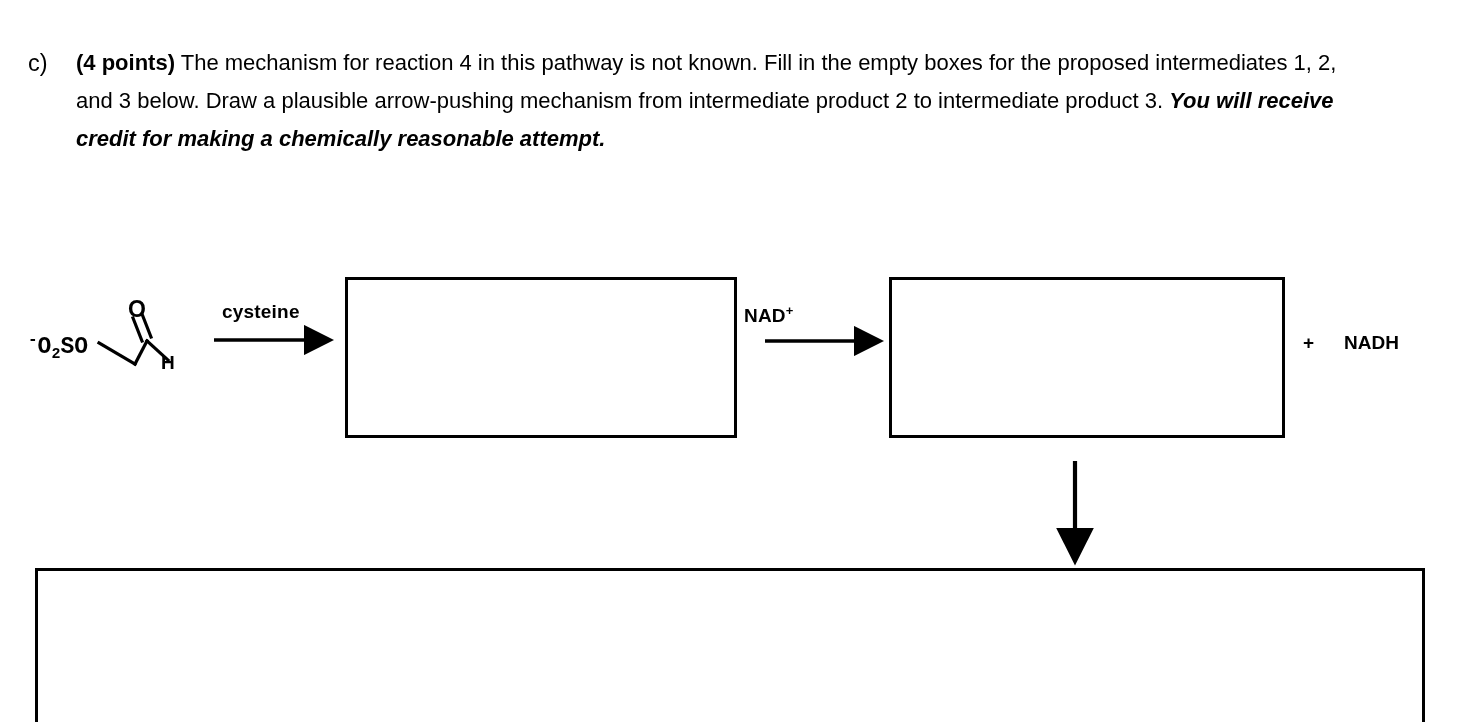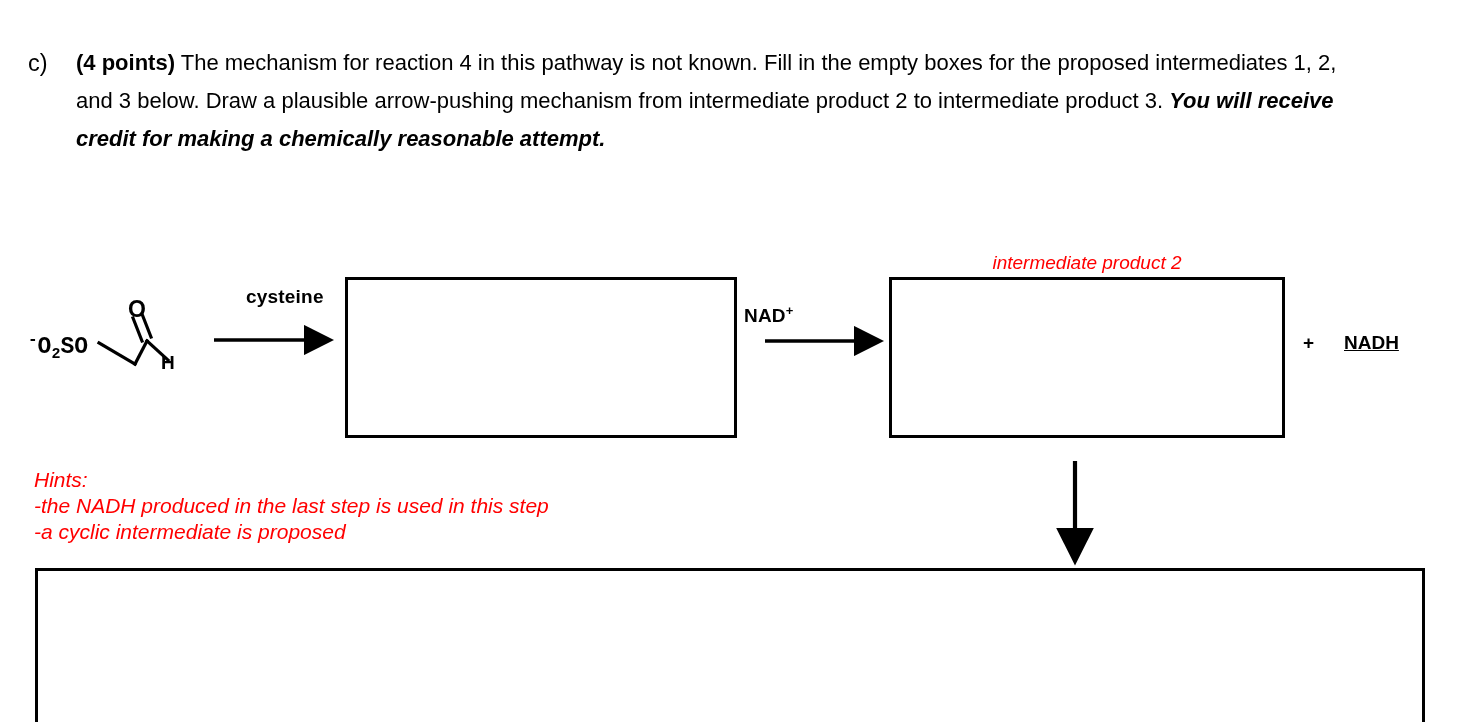--- a/index.html
+++ b/index.html
@@ -119,31 +119,30 @@
 
 <div id="page">
 
   <div id="question-block">
     <div class="q-row">
       <div class="q-marker">c)</div>
       <div class="q-body"><b>(4 points)</b><span> The mechanism for reaction 4 in this pathway is not known. Fill in the empty boxes for the proposed intermediates 1, 2, and 3 below. Draw a plausible arrow-pushing mechanism from intermediate product 2 to intermediate product 3. </span><i>You will receive credit for making a chemically reasonable attempt.</i></div>
     </div>
   </div>
 
-  <div class="scheme-label" style="left:889px; top:252px; width:396px;">intermediate product 2</div>
 
   <div class="answer-box" style="left:345px; top:277px; width:392px; height:161px;"></div>
   <div class="answer-box" style="left:889px; top:277px; width:396px; height:161px;"></div>
   <div class="answer-box" style="left:35px; top:568px; width:1390px; height:190px;"></div>
 
-  <div class="rxn-label" style="left:222px; top:286px;margin-left:24px;">cysteine</div>
+  <div class="rxn-label" style="left:222px; top:301px;">cysteine</div>
   <div class="rxn-label" style="left:744px; top:303px;"><span>NAD</span><sup>+</sup></div>
 
   <div class="plus-nadh" style="left:1303px; top:332px;">+</div>
-  <div class="plus-nadh" style="left:1344px; top:332px;text-decoration:underline;">NADH</div>
+  <div class="plus-nadh" style="left:1344px; top:332px;">NADH</div>
 
   <div class="struct-label" style="left:28px; top:331px;font-family:Liberation Mono, monospace;"><span class="minus">-</span><span>O</span><sub>2</sub><span>SO</span></div>
 
   <div class="struct-label" style="left:128px; top:296px;">O</div>
 
   <div class="struct-label small" style="left:161px; top:352px;">H</div>
 
   <svg class="svg-layer" viewBox="0 0 1480 722">
     <defs>
       <marker id="arrowhead" markerWidth="9" markerHeight="9" refX="1" refY="4.5" orient="auto" markerUnits="strokeWidth">
@@ -163,19 +162,14 @@
       <line x1="151" y1="337" x2="142" y2="314"></line>
     </g>
 
     <line x1="214" y1="340" x2="307" y2="340" stroke="#000" stroke-width="3.4" marker-end="url(#arrowhead)"></line>
 
     <line x1="765" y1="341" x2="857" y2="341" stroke="#000" stroke-width="3.4" marker-end="url(#arrowhead)"></line>
 
     <line x1="1075" y1="461" x2="1075" y2="532" stroke="#000" stroke-width="4.2" marker-end="url(#arrowhead)"></line>
   </svg>
 
-  <div id="hints">
-    <div>Hints:</div>
-    <div>-the NADH produced in the last step is used in this step</div>
-    <div>-a cyclic intermediate is proposed</div>
-  </div>
 
 </div>
 
 </body></html>

